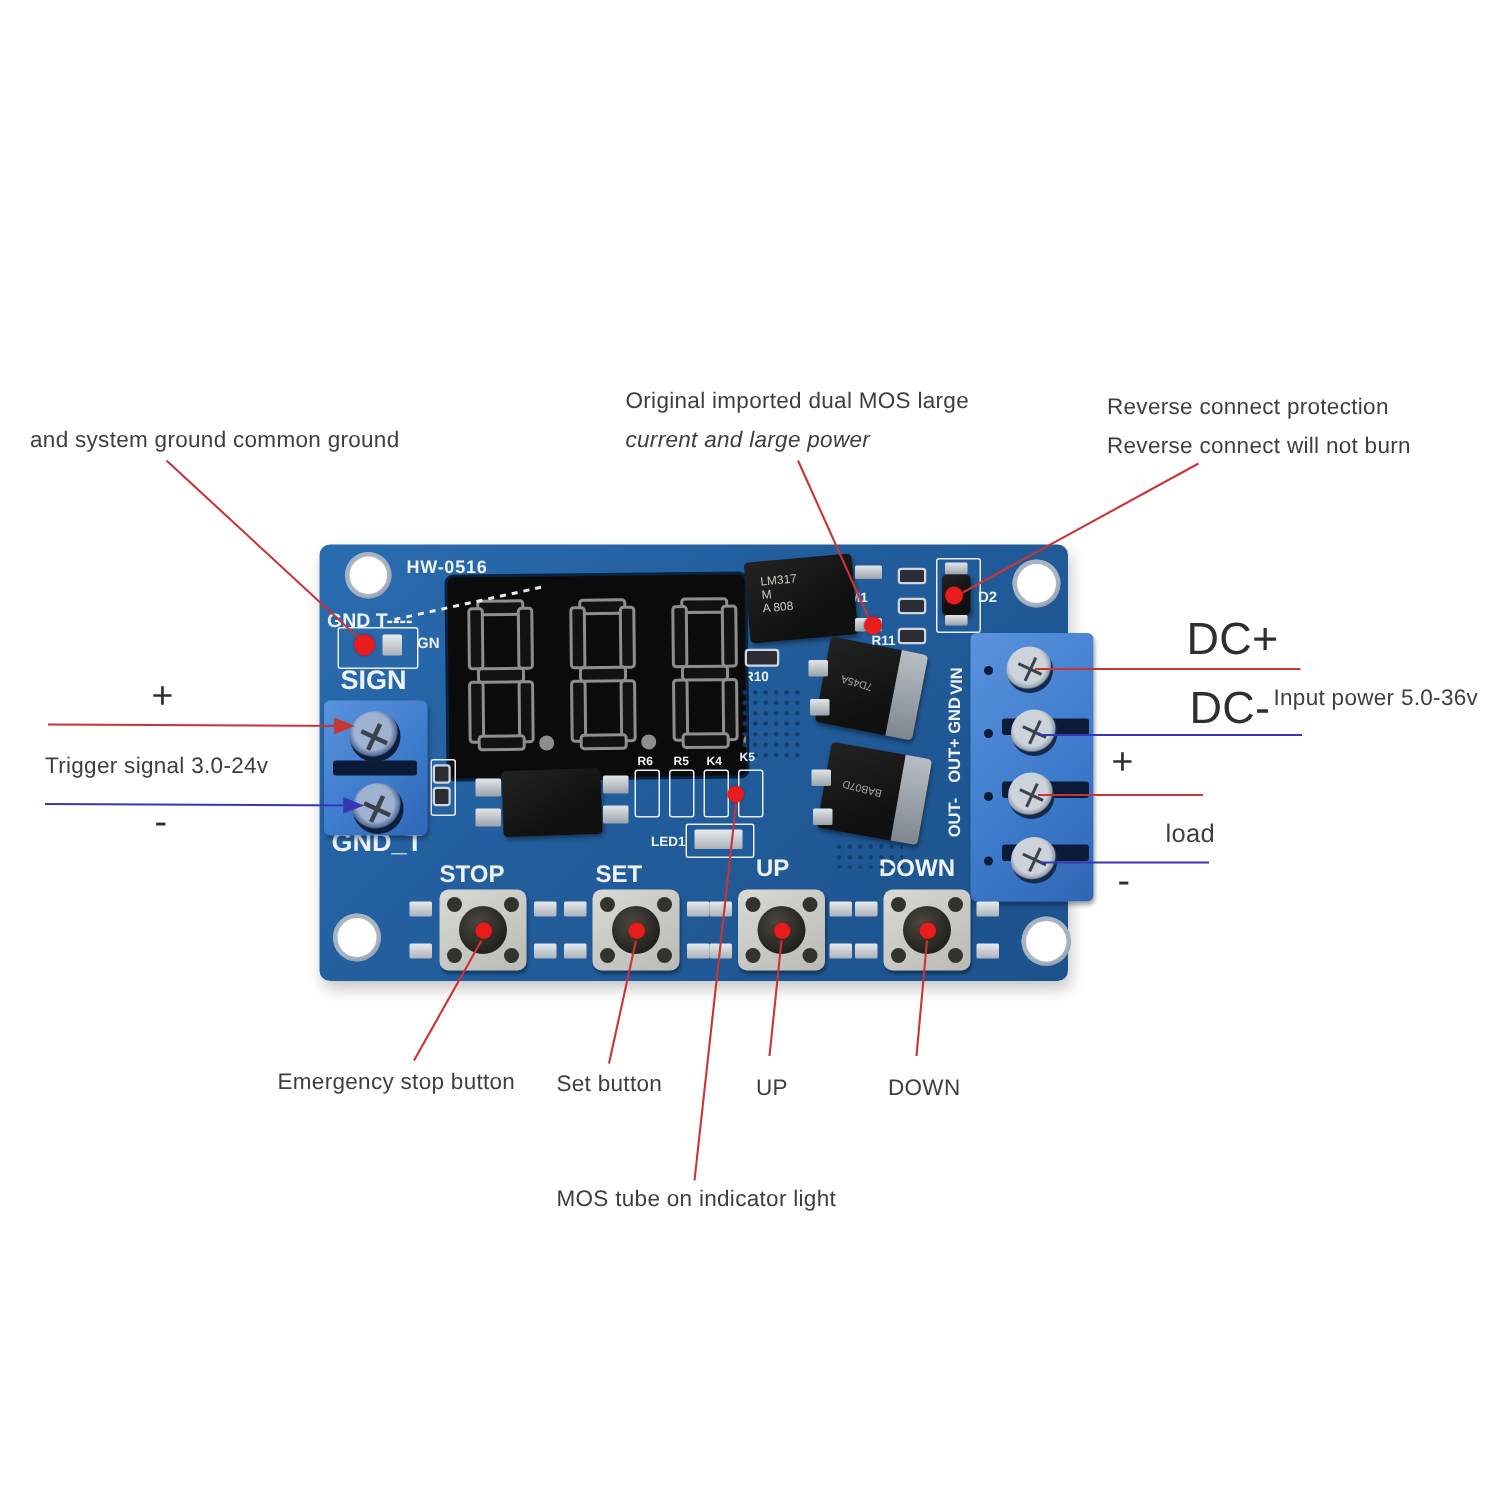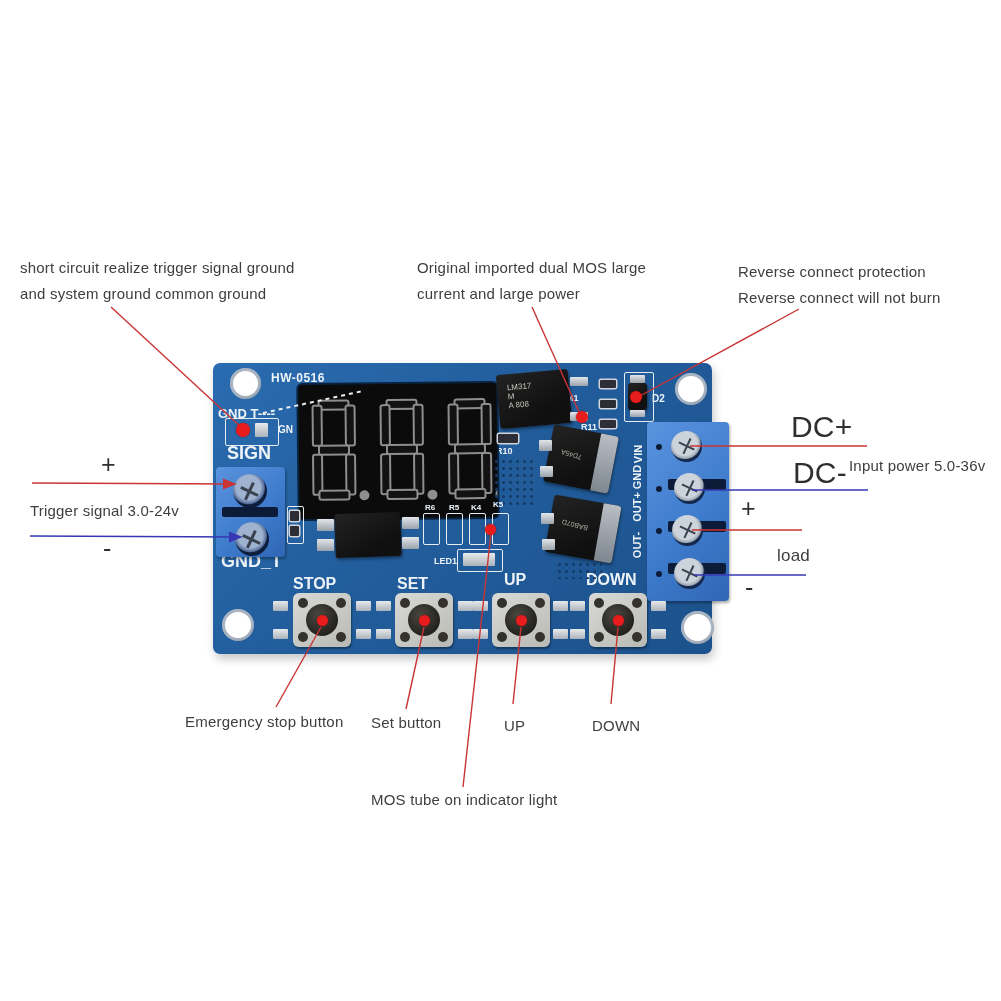--- a/index.html
+++ b/index.html
@@ -259,25 +259,24 @@
     <line x1="692" y1="490" x2="868" y2="490" stroke="#3737b5" stroke-width="1.4"></line>
     <line x1="692" y1="530" x2="802" y2="530" stroke="#c93434" stroke-width="1.4"></line>
     <line x1="694" y1="575" x2="806" y2="575" stroke="#3737b5" stroke-width="1.4"></line>
     <line x1="321" y1="627" x2="276" y2="707" stroke="#c93434" stroke-width="1.4"></line>
     <line x1="424" y1="627" x2="406" y2="709" stroke="#c93434" stroke-width="1.4"></line>
     <line x1="521" y1="627" x2="513" y2="704" stroke="#c93434" stroke-width="1.4"></line>
     <line x1="618" y1="627" x2="611" y2="704" stroke="#c93434" stroke-width="1.4"></line>
     <line x1="491" y1="533" x2="463" y2="787" stroke="#c93434" stroke-width="1.4"></line>
   </svg>
 
-  <div class="ann" style="left:20px;top:259px;">short circuit realize trigger signal ground</div>
   <div class="ann" style="left:20px;top:285px;">and system ground common ground</div>
 
   <div class="ann" style="left:417px;top:259px;">Original imported dual MOS large</div>
-  <div class="ann" style="left:417px;top:285px;">current and large power</div>
+  <div class="ann" style="left:417px;top:285px;font-style:italic;">current and large power</div>
 
   <div class="ann" style="left:738px;top:263px;">Reverse connect protection</div>
   <div class="ann" style="left:738px;top:289px;">Reverse connect will not burn</div>
 
   <div class="ann sign" style="left:101px;top:450px;">+</div>
   <div class="ann" style="left:30px;top:502px;">Trigger signal 3.0-24v</div>
   <div class="ann sign" style="left:103px;top:534px;">-</div>
 
   <div class="ann big" style="left:751px;top:410px;">DC+</div>
   <div class="ann big" style="left:753px;top:456px;">DC-</div>

